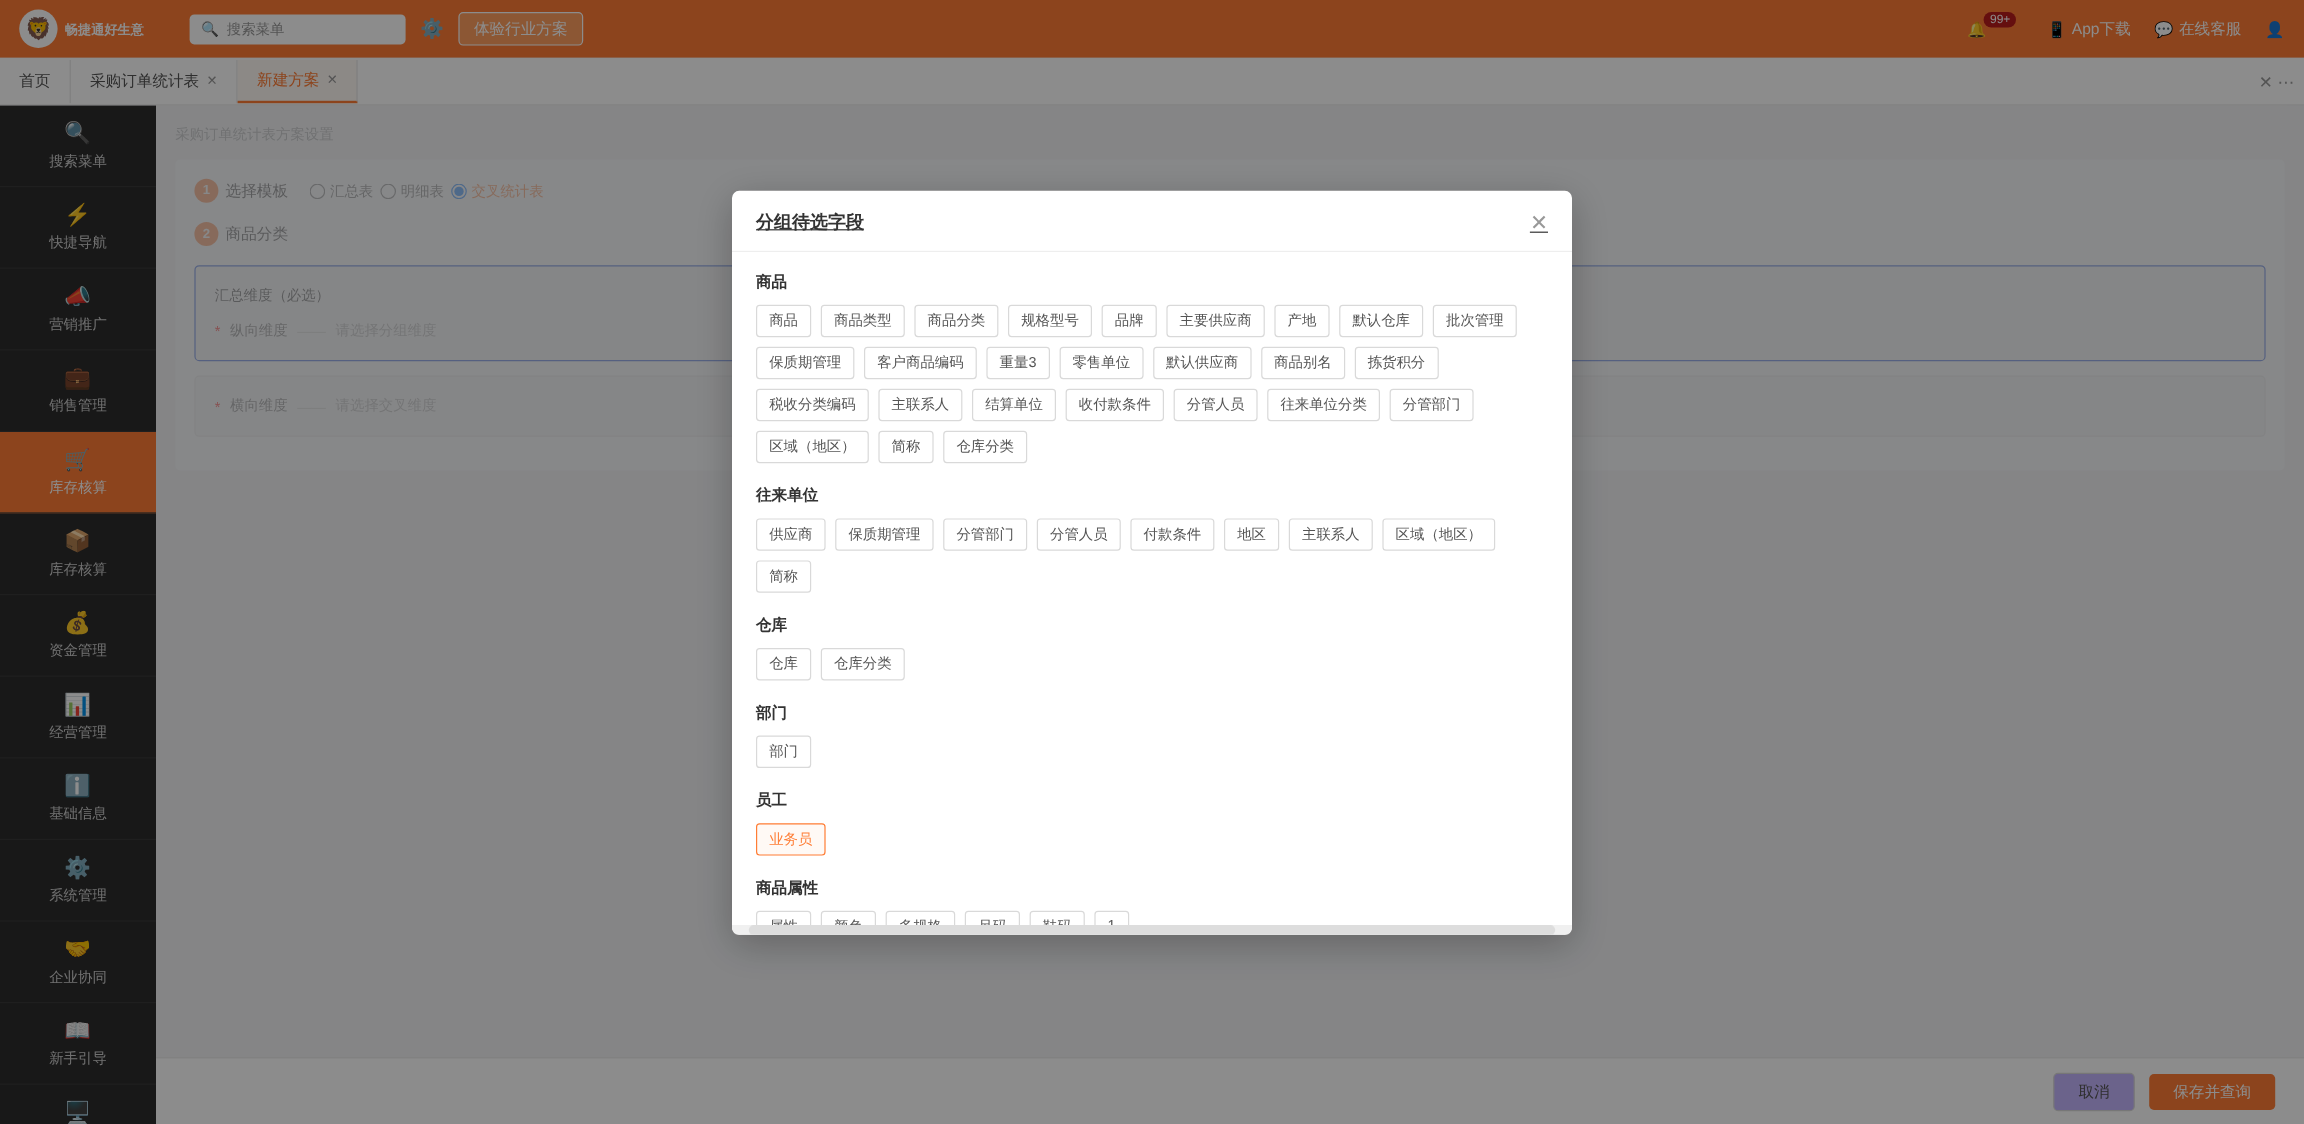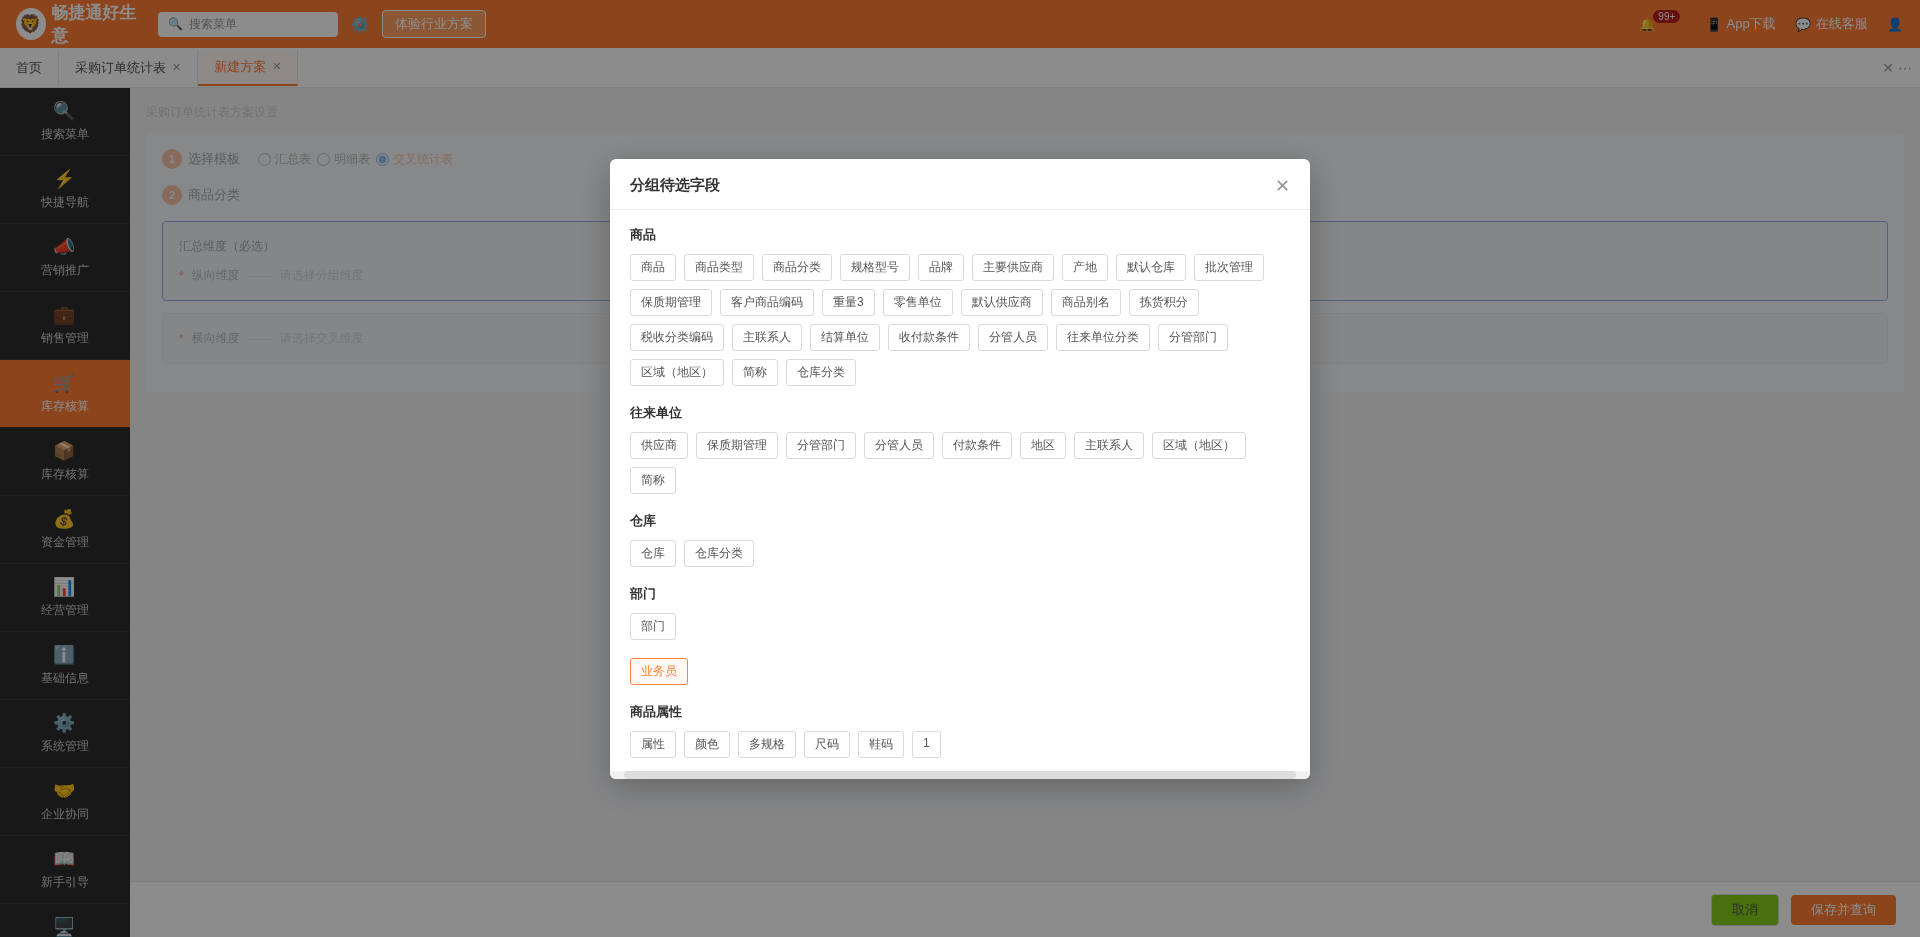--- a/index.html
+++ b/index.html
@@ -27,21 +27,21 @@
     .logo-icon {
       width: 32px;
       height: 32px;
       background: white;
       border-radius: 50%;
       display: flex;
       align-items: center;
       justify-content: center;
       font-size: 18px;
     }
-    .logo-text-block { display: flex; flex-direction: column; color: white; font-size: 17px; }
+    .logo-text-block { display: flex; flex-direction: column; color: white; font-size: 11px; }
     .header-search {
       background: white;
       border-radius: 4px;
       padding: 4px 10px;
       display: flex;
       align-items: center;
       gap: 6px;
       width: 180px;
       color: #999;
       font-size: 12px;
@@ -141,20 +141,21 @@
       display: flex;
       flex-direction: column;
       box-shadow: 0 8px 32px rgba(0,0,0,0.25);
     }
     .dialog-header {
       display: flex;
       align-items: center;
       justify-content: space-between;
       padding: 16px 20px 12px;
       border-bottom: 1px solid #eee;
+      text-decoration: underline;
     }
     .dialog-title { font-size: 15px; font-weight: bold; color: #333; }
     .dialog-close { cursor: pointer; font-size: 18px; color: #999; }
     .dialog-body {
       flex: 1;
       overflow-y: auto;
       padding: 16px 20px;
     }
 
     
@@ -198,21 +199,21 @@
       border-top: 1px solid #e8e8e8;
       display: flex;
       align-items: center;
       justify-content: flex-end;
       padding: 0 24px;
       gap: 12px;
       z-index: 998;
     }
     .btn-cancel {
       border: 1px solid #d9d9d9;
-      background: #84cc16;
+      background: #c4b5fd;
       color: #555;
       padding: 6px 20px;
       border-radius: 4px;
       cursor: pointer;
       font-size: 13px;
     }
     .btn-save {
       background: #ff7d35;
       color: white;
       border: none;
@@ -447,20 +448,21 @@
       </div>
 
       <div class="field-section">
         <div class="field-section-title">部门</div>
         <div class="field-tags">
           <span class="field-tag">部门</span>
         </div>
       </div>
 
       <div class="field-section">
+        <div class="field-section-title">员工</div>
         <div class="field-tags">
           <span class="field-tag selected">业务员</span>
         </div>
       </div>
 
       <div class="field-section">
         <div class="field-section-title">商品属性</div>
         <div class="field-tags">
           <span class="field-tag">属性</span>
           <span class="field-tag">颜色</span>

